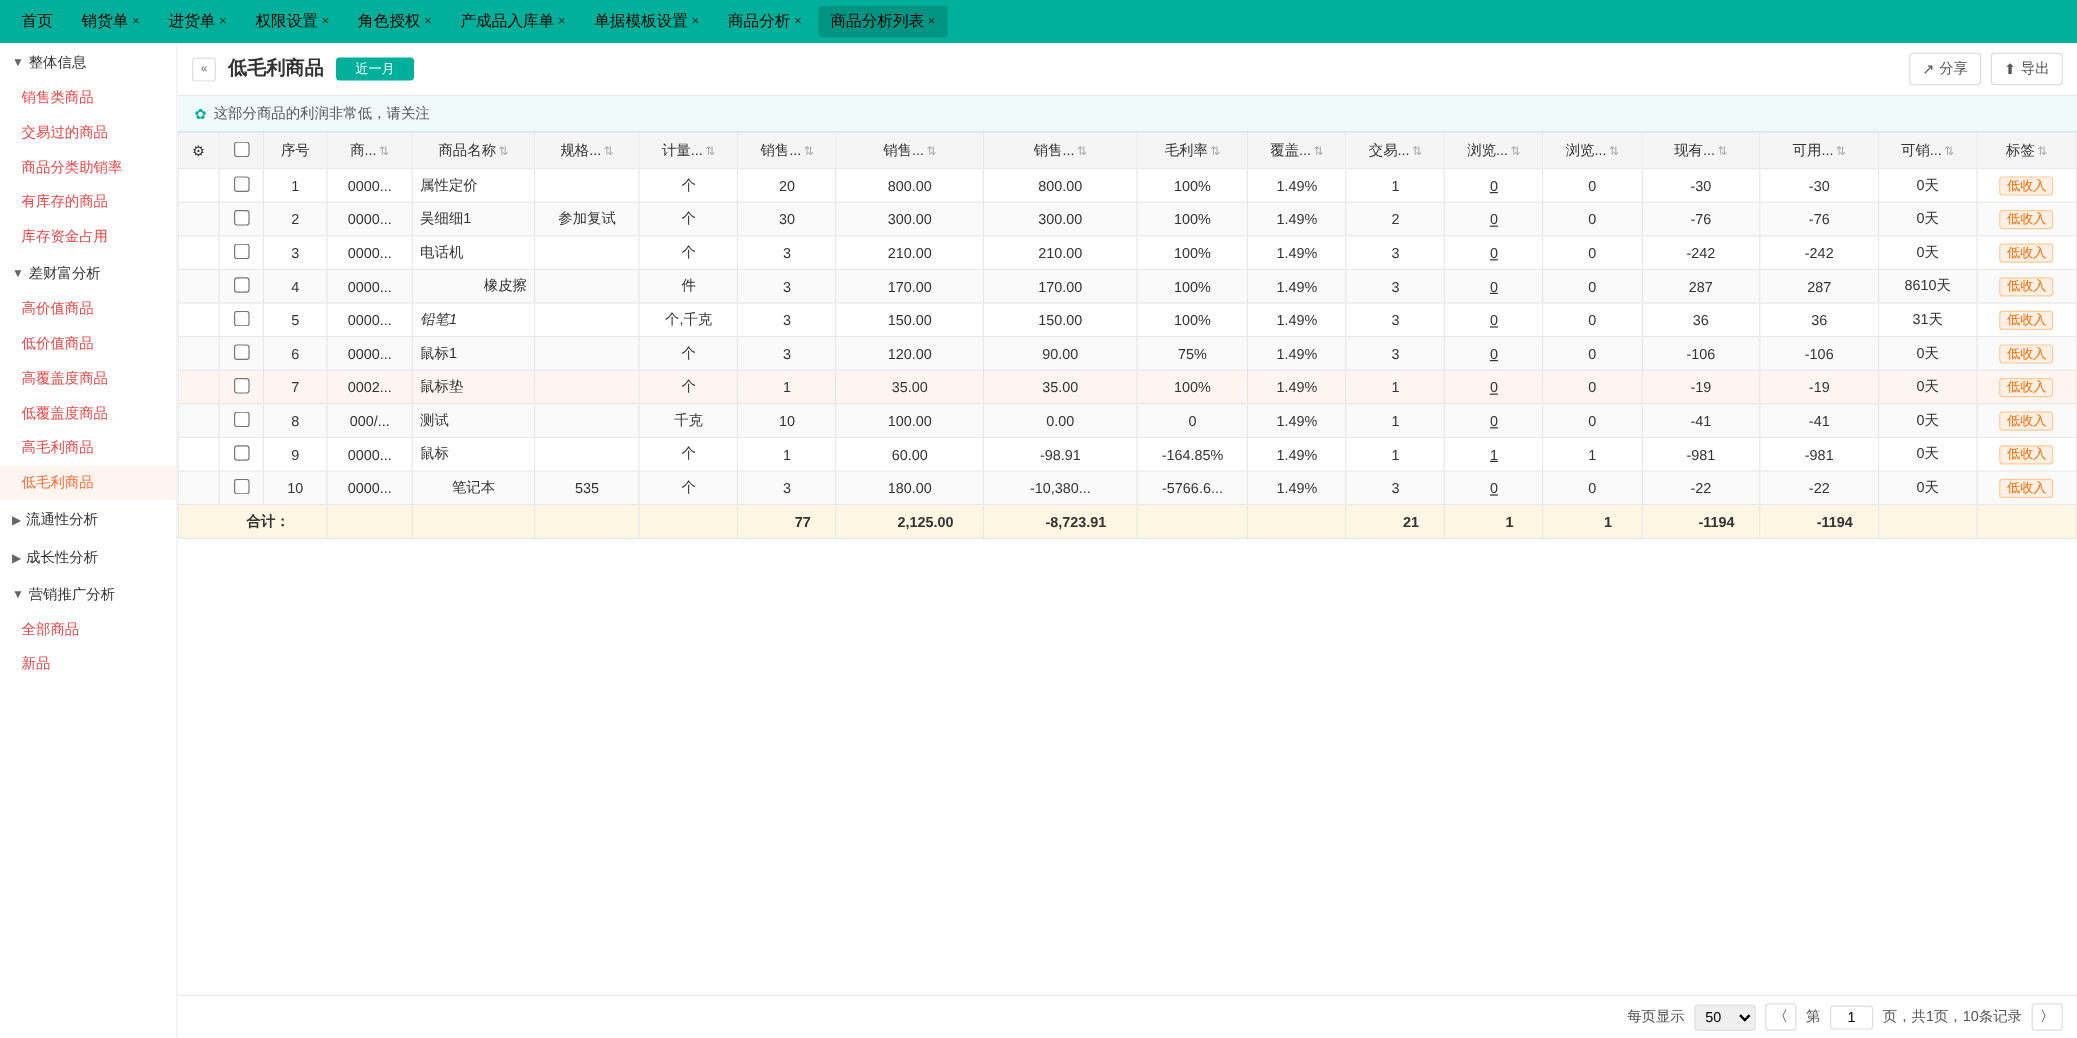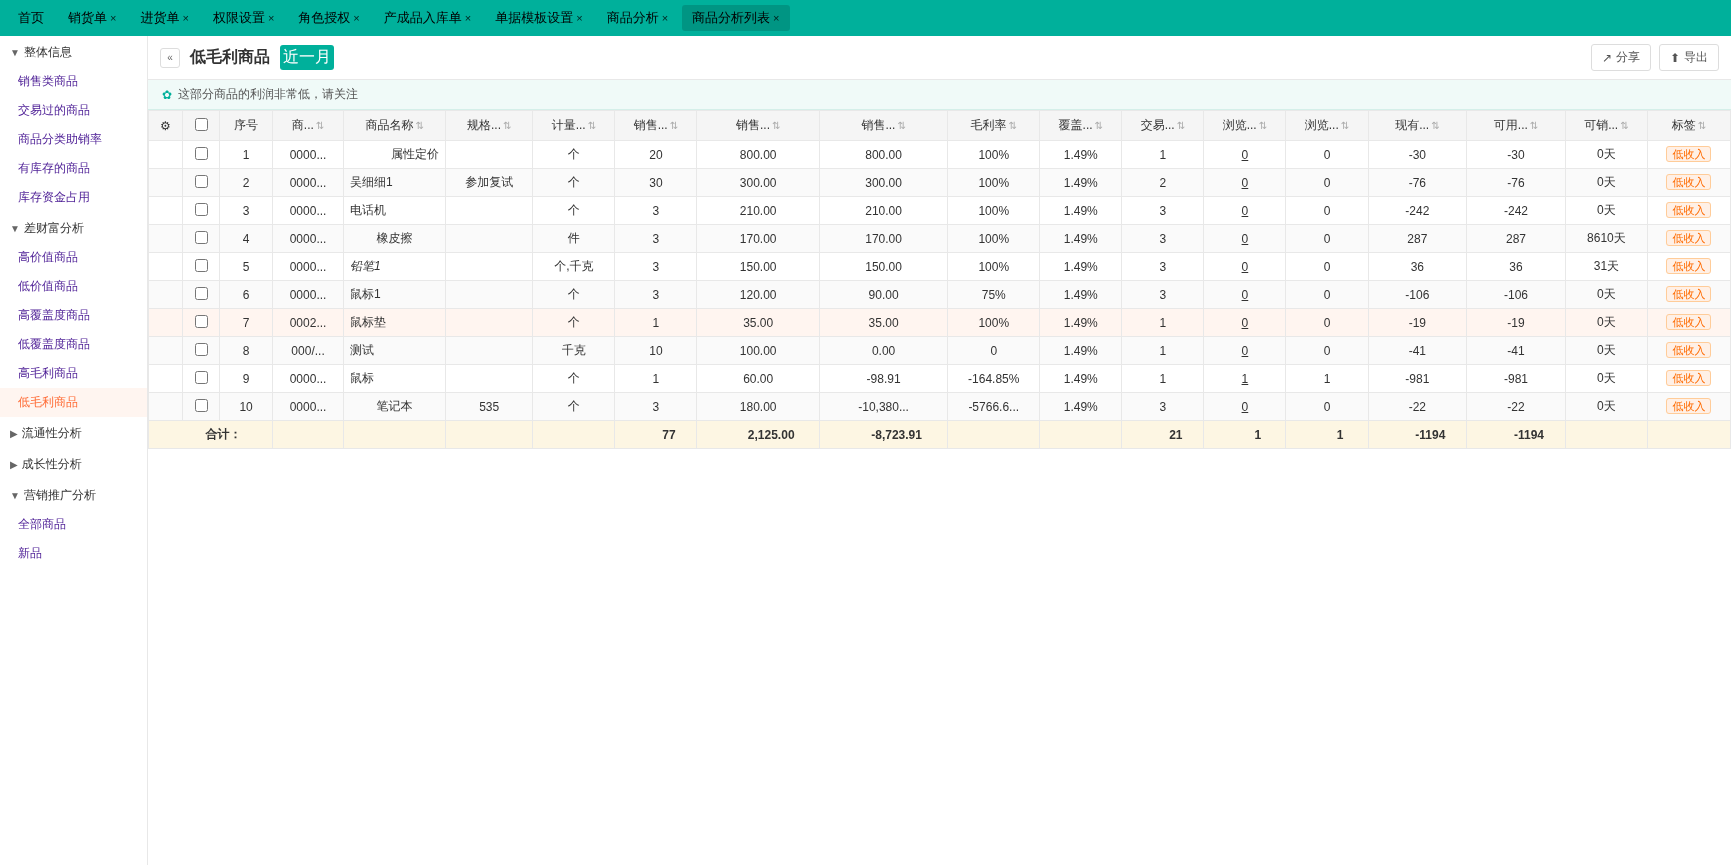--- a/index.html
+++ b/index.html
@@ -46,21 +46,21 @@
       display: flex;
       align-items: center;
       padding: 8px 10px 6px;
       color: #333;
       font-size: 12px;
       cursor: pointer;
     }
     .sidebar-section-title .arrow { margin-right: 4px; color: #666; font-size: 10px; }
     .sidebar-item {
       padding: 6px 10px 6px 18px;
-      color: #4c1d95;
+      color: #ef4444;
       cursor: pointer;
       font-size: 12px;
     }
     .sidebar-item.active { background: #fff5f0; color: #ff6b35; }
 
     
     .content-area {
       flex: 1;
       display: flex;
       flex-direction: column;
@@ -78,23 +78,23 @@
       flex-shrink: 0;
     }
     .page-title-text {
       font-size: 16px;
       font-weight: bold;
       color: #333;
     }
     .period-tag {
       background: #00b09b;
       color: #fff;
-      padding: 2px 3px;
-      border-radius: 3px;
-      font-size: 16px;
+      padding: 2px 16px;
+      border-radius: 3px;
+      font-size: 11px;
     }
     .search-box {
       display: flex;
       align-items: center;
       border: 1px solid #ddd;
       border-radius: 4px;
       padding: 3px 8px;
       gap: 4px;
       flex: 1;
       max-width: 260px;
@@ -374,21 +374,21 @@
             <th>可销...<span class="sort-icon">⇅</span></th>
             <th>标签<span class="sort-icon">⇅</span></th>
           </tr>
         </thead>
         <tbody id="table-body">
         <tr>
       <td></td>
       <td><input type="checkbox" style=""></td>
       <td>1</td>
       <td>0000...</td>
-      <td style="text-align:right;">属性定价</td>
+      <td style="text-align:left;">属性定价</td>
       <td></td>
       <td>个</td>
       <td>20</td>
       <td>800.00</td>
       <td>800.00</td>
       <td>100%</td>
       <td>1.49%</td>
       <td>1</td>
       <td><span class="text-link">0</span></td>
       <td>0</td>
@@ -437,21 +437,21 @@
       <td>-242</td>
       <td>-242</td>
       <td class="text-red text-orange">0天</td>
       <td><span class="tag-low-income">低收入</span></td>
     </tr>
             <tr>
       <td></td>
       <td><input type="checkbox" style=""></td>
       <td>4</td>
       <td>0000...</td>
-      <td style="text-align:center;font-family:Liberation Mono, monospace;">橡皮擦</td>
+      <td style="text-align:right;font-family:Liberation Mono, monospace;">橡皮擦</td>
       <td></td>
       <td>件</td>
       <td>3</td>
       <td>170.00</td>
       <td>170.00</td>
       <td>100%</td>
       <td>1.49%</td>
       <td>3</td>
       <td><span class="text-link">0</span></td>
       <td>0</td>
@@ -604,14 +604,27 @@
             <td>1</td>
             <td>-1194</td>
             <td>-1194</td>
             <td></td>
             <td></td>
           </tr>
         </tfoot>
       </table>
     </div>
 
+    <div class="bottom-bar">
+      <span>每页显示</span>
+      <select class="page-size-select">
+        <option>50</option>
+        <option>100</option>
+        <option>200</option>
+      </select>
+      <button class="page-nav-btn">〈</button>
+      <span>第</span>
+      <input class="page-input" type="text" value="1" style="">
+      <span>页，共1页，10条记录</span>
+      <button class="page-nav-btn">〉</button>
+    </div>
   </div>
 </div>
 
 </body></html>

